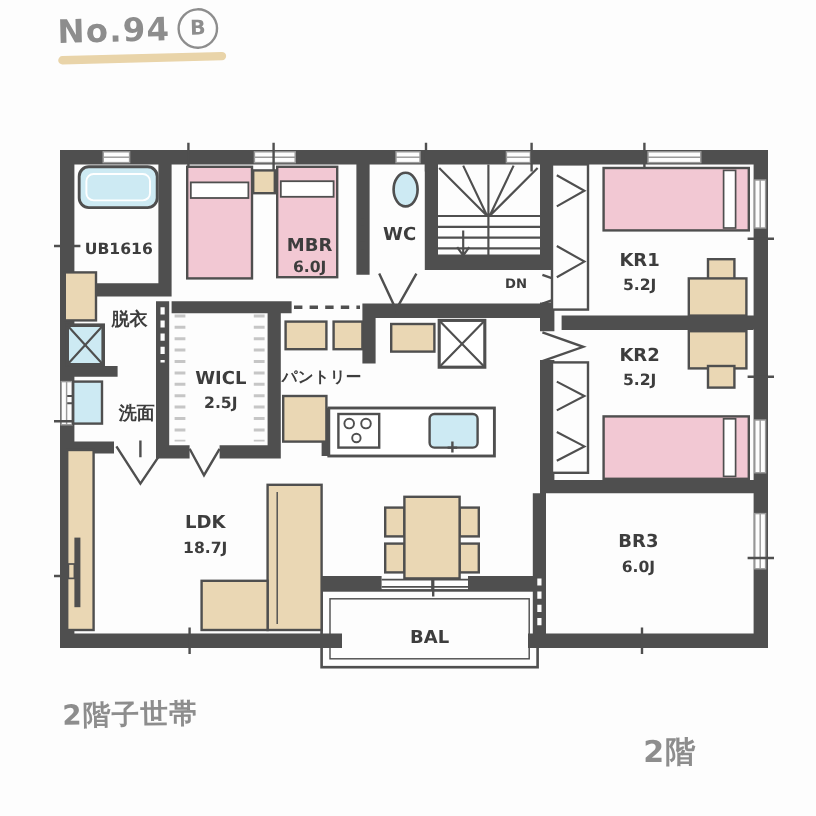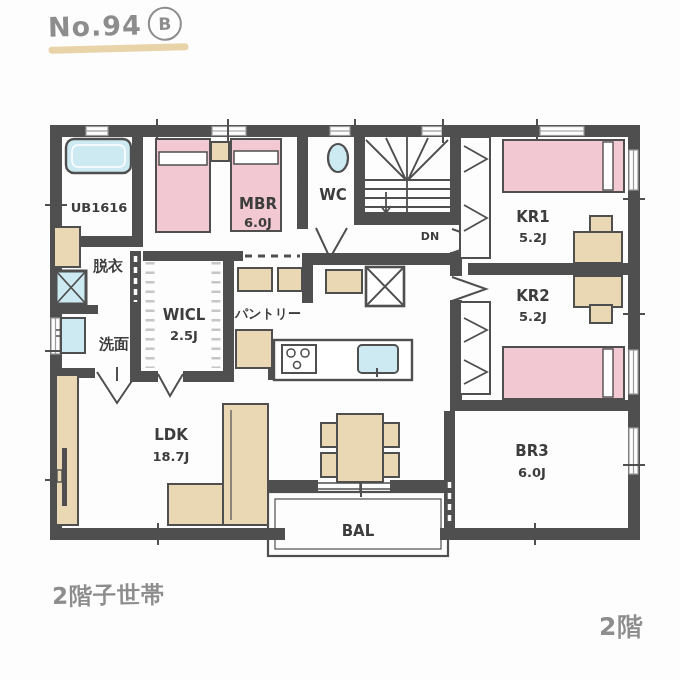--- a/index.html
+++ b/index.html
@@ -12,21 +12,21 @@
   #title-block{position:absolute;left:48px;top:8px;transform:rotate(-1.5deg);}
   #title-line{display:flex;align-items:center;gap:6px;}
   #plan-number{font-size:27px;}
   #plan-variant-badge{
     width:30px;height:30px;border:2.5px solid #8d8d8d;border-radius:50%;
     display:flex;align-items:center;justify-content:center;
     font-size:17px;color:#8d8d8d;font-weight:bold;
   }
   #title-underline{width:140px;height:7px;background:#e9d4a9;border-radius:4px;margin-top:3px;}
   #caption-bottom-left{position:absolute;left:52px;top:580px;font-size:23px;transform:rotate(-1deg);}
-  #caption-bottom-right{position:absolute;left:599px;top:610px;font-size:25px;}
+  #caption-bottom-right{position:absolute;left:536px;top:610px;font-size:25px;}
   text{font-family:"DejaVu Sans",sans-serif;fill:#3d3d3d;}
   .room-label{font-size:15px;font-weight:bold;text-anchor:middle;}
   .room-size{font-size:13px;font-weight:bold;text-anchor:middle;}
   .small-label{font-size:13px;font-weight:bold;text-anchor:middle;}
   .tiny-label{font-size:11px;font-weight:bold;text-anchor:middle;}
 </style>
 </head>
 <body>
 
 <div id="canvas">

